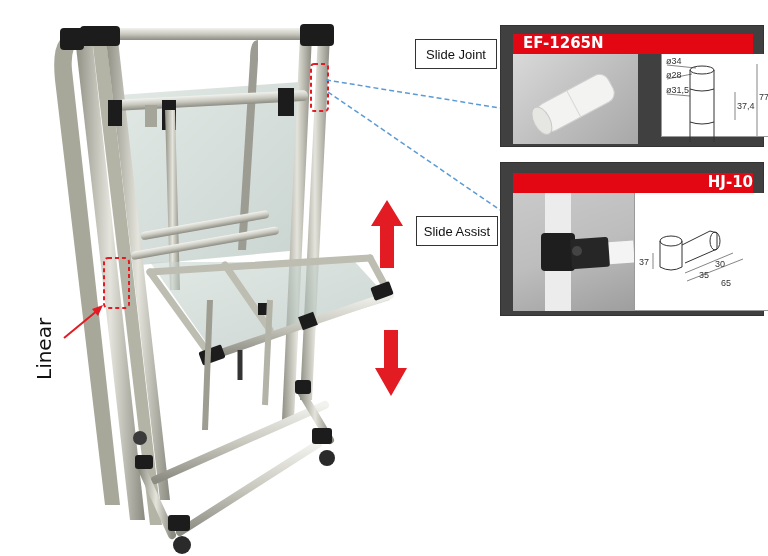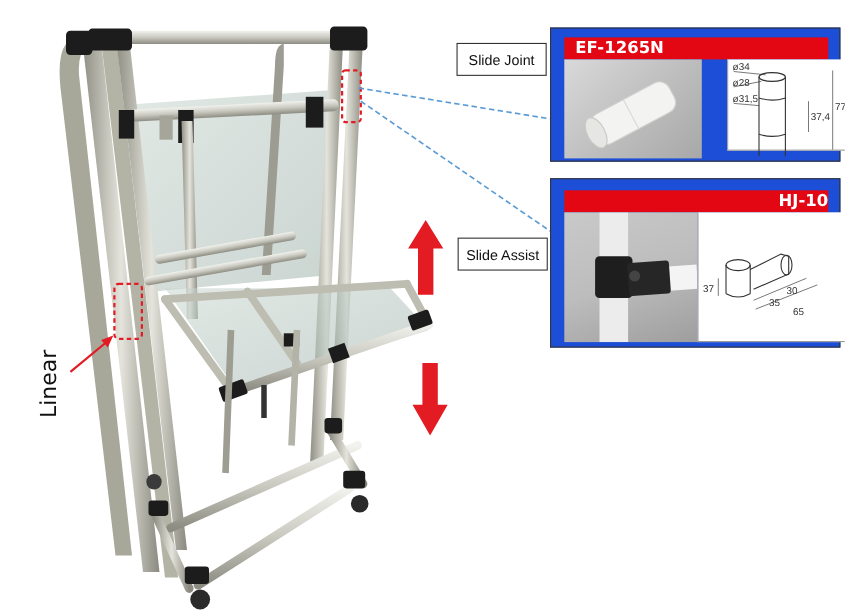--- a/index.html
+++ b/index.html
@@ -1,19 +1,19 @@
 <!DOCTYPE html>
 <html><head>
 <meta charset="utf-8">
 <style>
   html, body { margin:0; padding:0; background:#ffffff; }
   body { width:768px; height:556px; position:relative; overflow:hidden; font-family:"Liberation Sans", sans-serif; }
   .abs { position:absolute; }
   
-  .card { position:absolute; background:#1d4ed8; border:1px solid #333; box-sizing:border-box; }
+  .card { position:absolute; background:#404040; border:1px solid #333; box-sizing:border-box; }
   .card-header { position:absolute; background:#e30613; color:#fff; font-family:"DejaVu Sans", sans-serif; font-weight:bold; font-size:15px; line-height:18px; padding-left:10px; box-sizing:border-box; }
   .card-photo { position:absolute; overflow:hidden; background:linear-gradient(135deg,#d9d9d9 0%,#bdbdbd 55%,#a8a8a8 100%); }
   .card-drawing { position:absolute; background:#fff; border-left:1px solid #9a9a9a; border-right:1px solid #9a9a9a; border-bottom:1px solid #9a9a9a; box-sizing:border-box; }
   .label-box { position:absolute; background:#fff; border:1px solid #333; box-sizing:border-box; font-family:"Liberation Sans", sans-serif; font-size:13px; color:#111; display:flex; align-items:center; justify-content:center; }
   .dim { font-family:"Liberation Sans", sans-serif; font-size:9px; fill:#333; }
   .linear-label { position:absolute; font-family:"DejaVu Sans", sans-serif; font-size:20px; color:#111; transform-origin:left top; transform:rotate(-90deg); white-space:nowrap; }
 </style>
 </head>
 <body>
 

